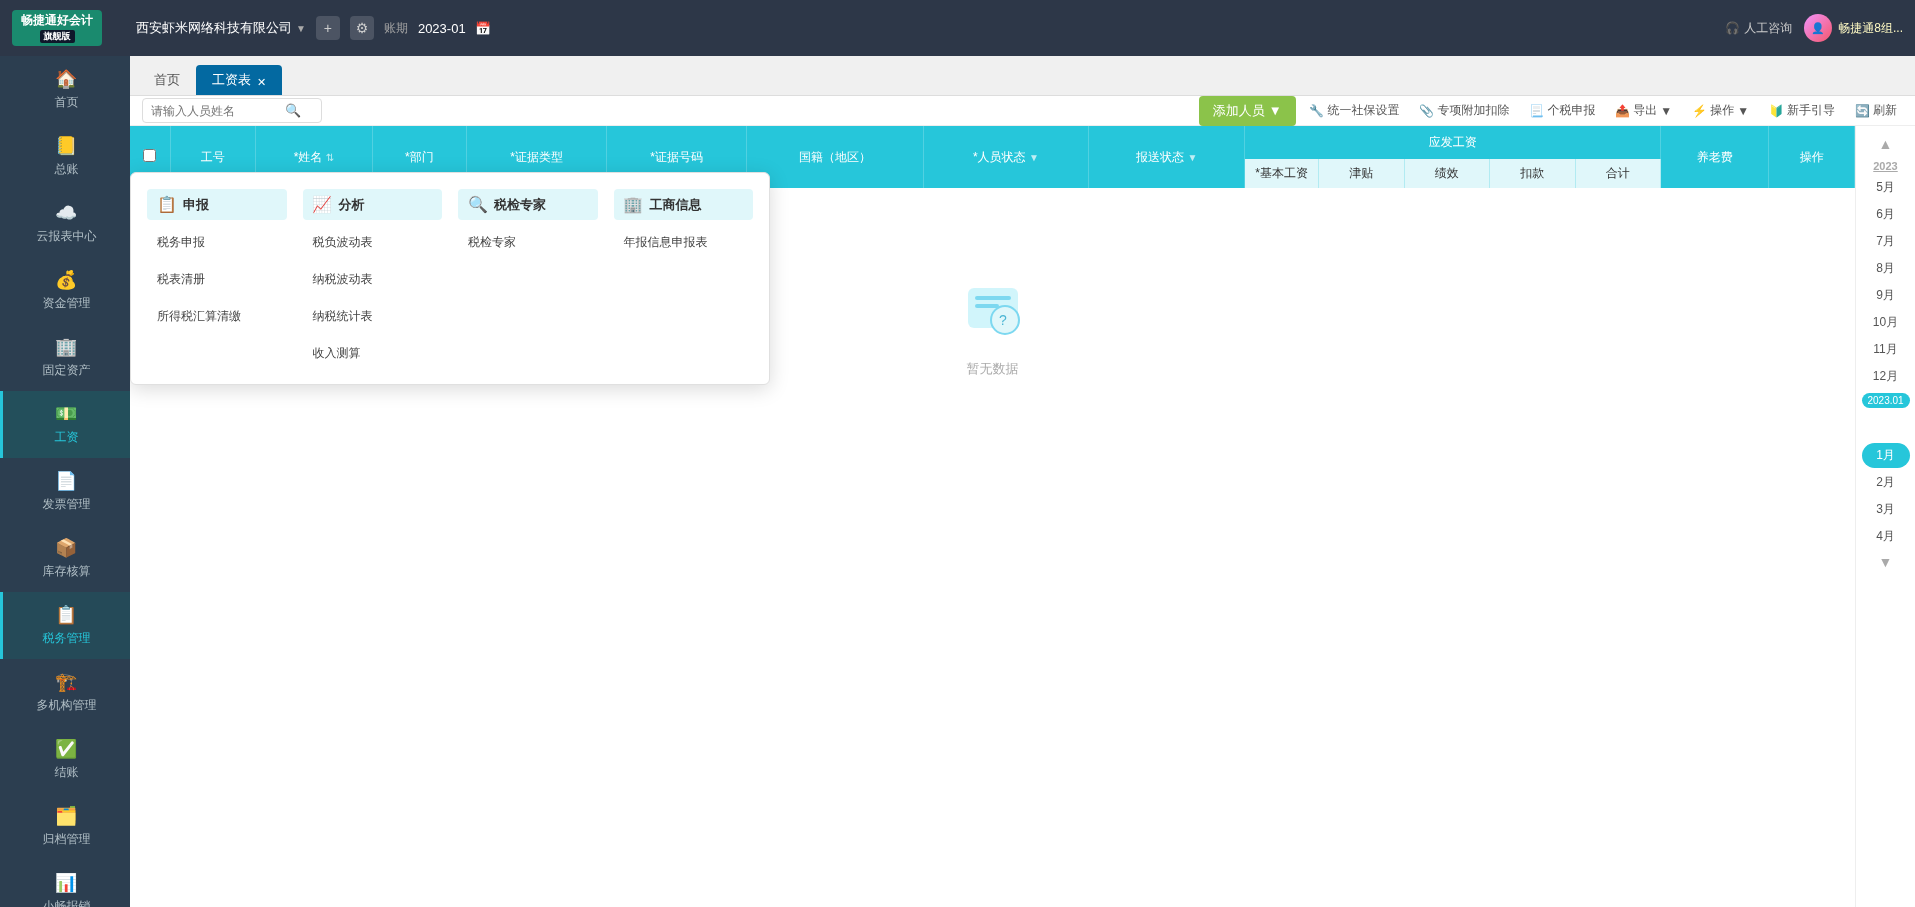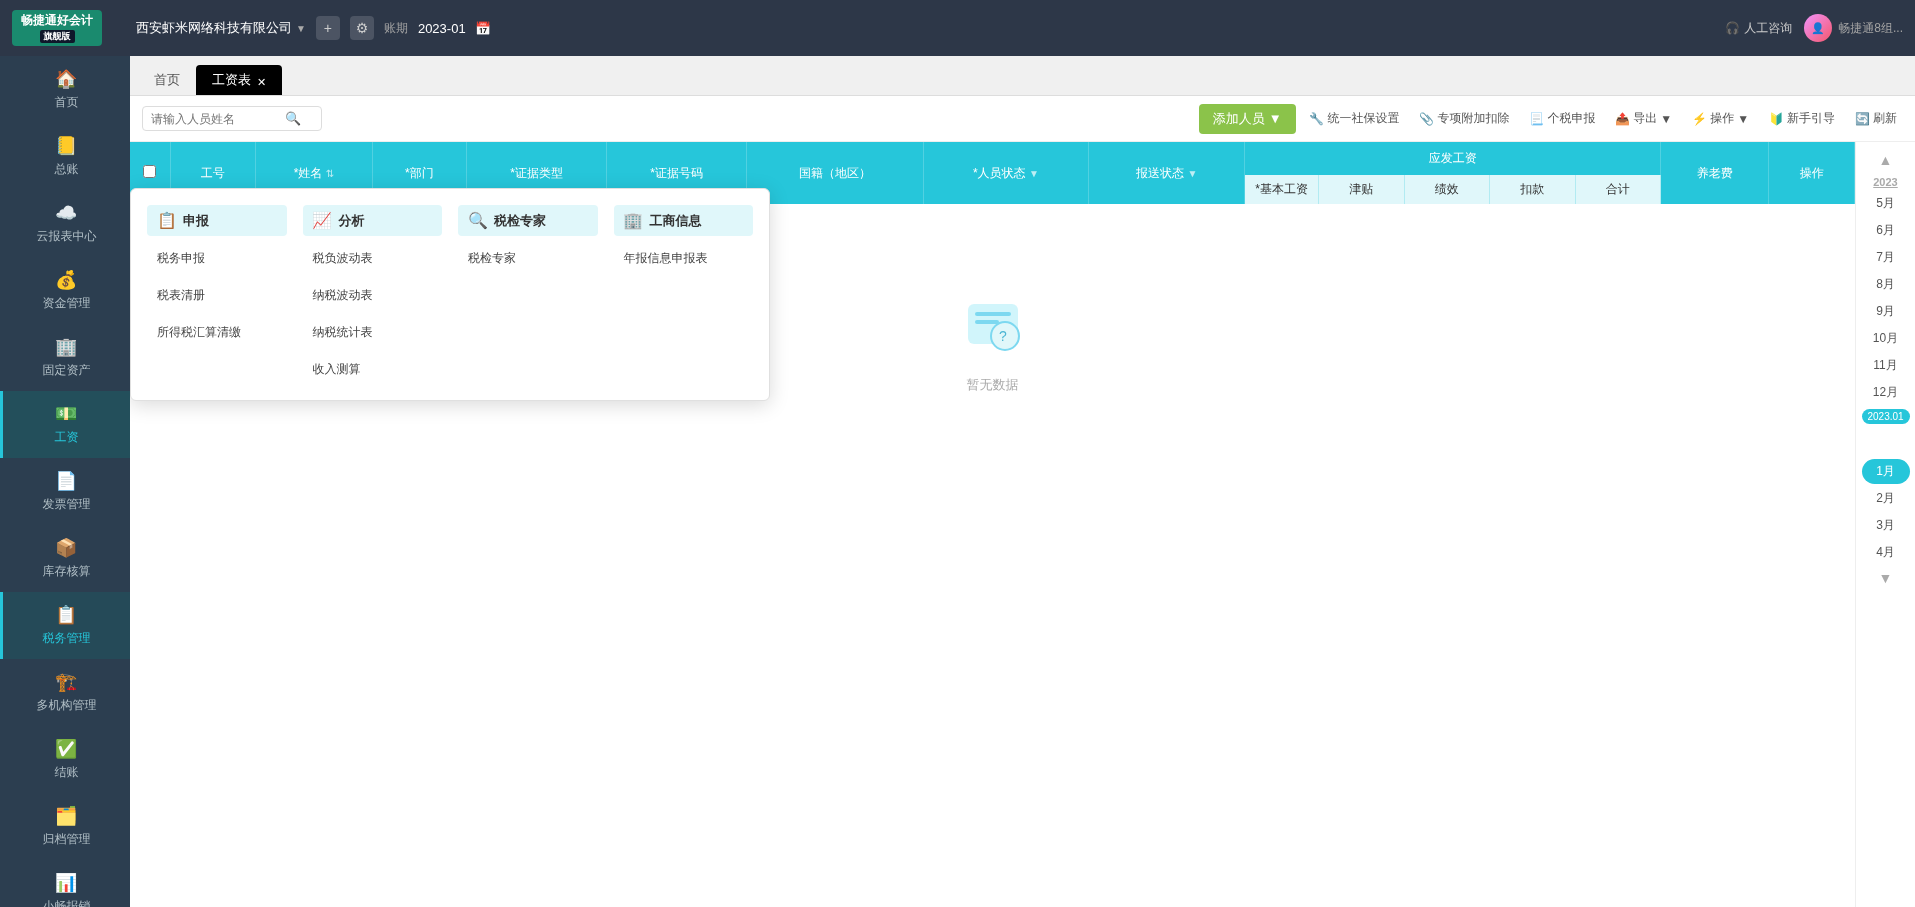--- a/index.html
+++ b/index.html
@@ -48,21 +48,21 @@
       display: flex; align-items: center; justify-content: center;
       cursor: pointer; color: #ccc; font-size: 14px;
     }
     .period-label { color: #a3a3a3; font-size: 12px; }
     .period-value { color: #fff; font-size: 13px; }
     .period-icon { color: #4fc3f7; cursor: pointer; }
     .header-right { margin-left: auto; display: flex; align-items: center; gap: 12px; }
     .help-btn { display: flex; align-items: center; gap: 4px; color: #ccc; font-size: 12px; cursor: pointer; }
     .user-info { display: flex; align-items: center; gap: 6px; cursor: pointer; }
     .user-avatar { width: 28px; height: 28px; border-radius: 50%; background: linear-gradient(135deg, #f093fb, #f5576c); display: flex; align-items: center; justify-content: center; color: #fff; font-size: 11px; }
-    .user-name { color: #a3a3a3; font-size: 12px; }
+    .user-name { color: #fef9c3; font-size: 12px; }
 
     
     .main-layout { display: flex; flex: 1; overflow: hidden; }
 
     
     .sidebar {
       width: 130px;
       background: #2c3e50;
       display: flex;
       flex-direction: column;
@@ -99,31 +99,31 @@
     }
     .tab-item {
       padding: 6px 16px;
       font-size: 13px;
       cursor: pointer;
       border-radius: 4px 4px 0 0;
       color: #555;
     }
     .tab-item.home { background: transparent; }
     .tab-item.active {
-      background: #000000;
+      background: #0369a1;
       color: #fff;
       display: flex;
       align-items: flex-end;
       gap: 6px;
     }
     .tab-close { font-size: 11px; cursor: pointer; }
 
     
     .toolbar {
-      height: 46px;
+      height: 30px;
       background: #fff;
       display: flex;
       align-items: center;
       padding: 0 12px;
       gap: 8px;
       border-bottom: 1px solid #eee;
       flex-shrink: 0;
     }
     .search-box {
       display: flex;

